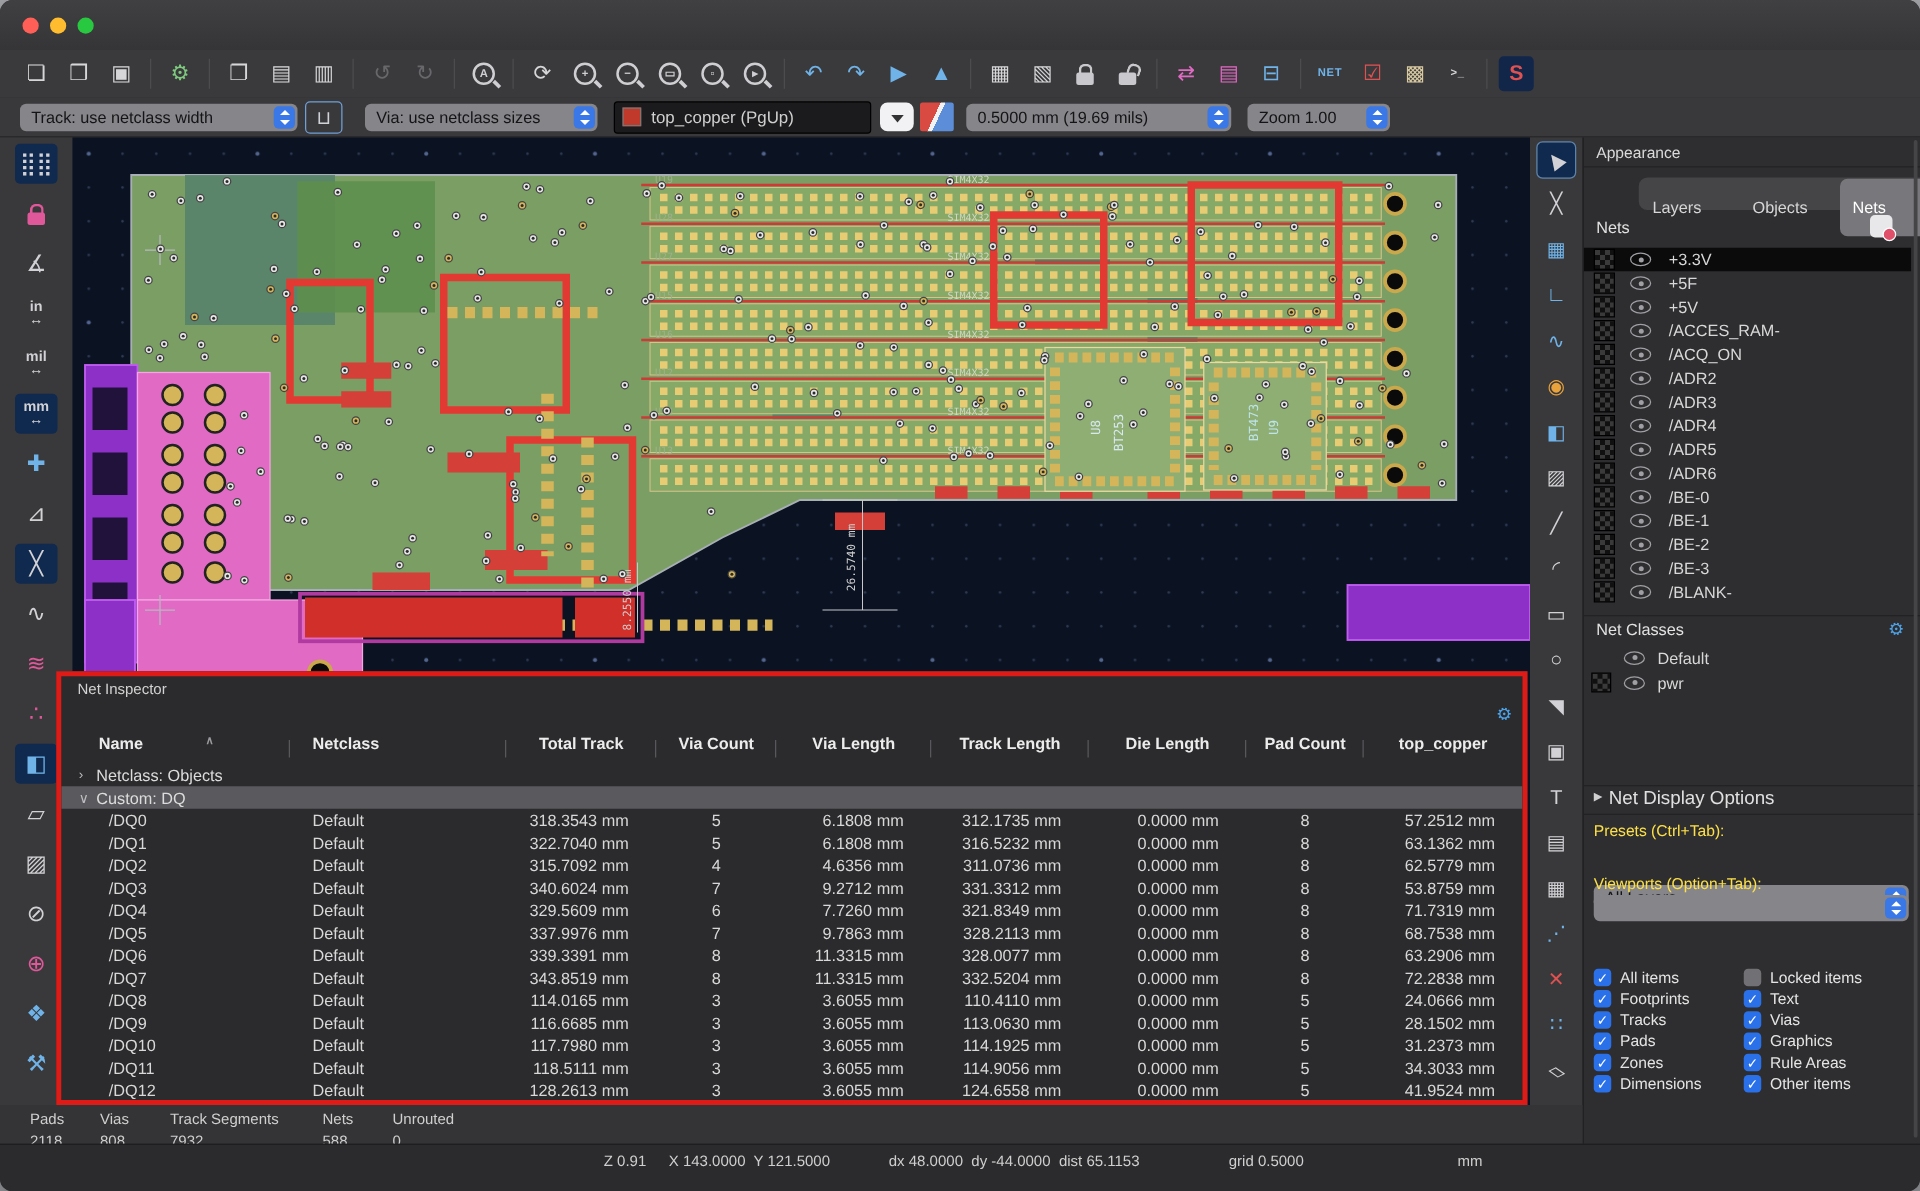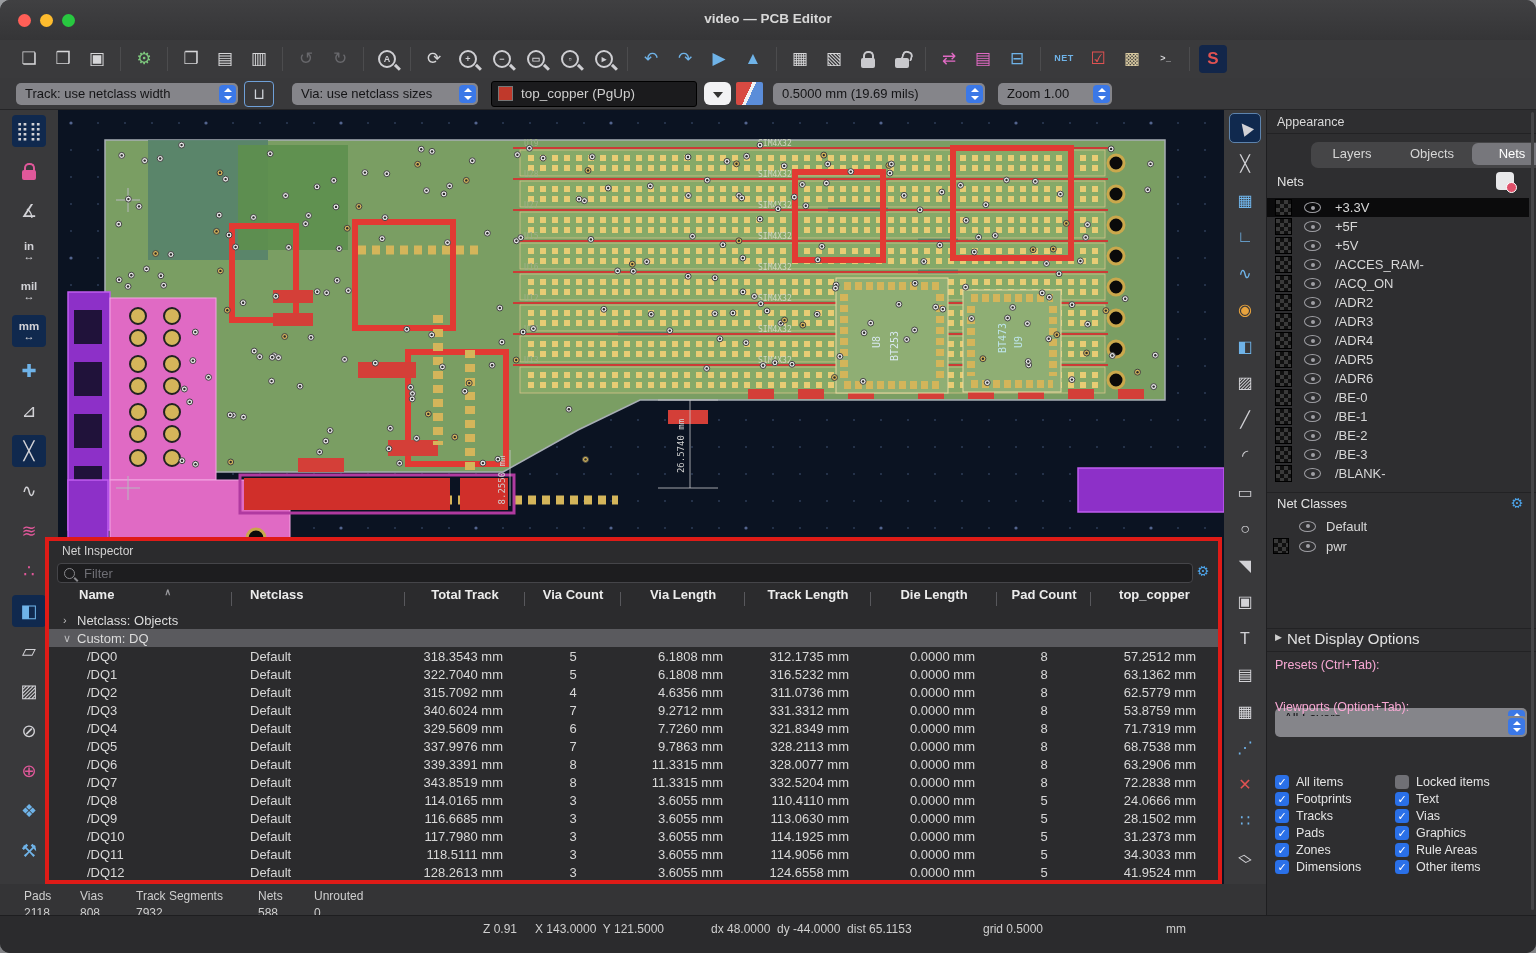--- a/index.html
+++ b/index.html
@@ -52,21 +52,21 @@
   .tool.selected{background:#10294e;outline:1px solid #5d83ad;}
   .tool.blue{color:#6fb3e8;} .tool.pink{color:#e0589a;} .tool.orange{color:#e8a33d;} .tool.redac{color:#e05252;}
   .tool.rotcur .glyph{display:inline-block;transform:rotate(-128deg);}
   .tool.rot45 .glyph{display:inline-block;transform:rotate(35deg);}
   
   .canvas{position:absolute;left:58px;top:110px;width:1166px;height:774px;background:#0b1322;overflow:hidden;}
   
   .appearance{position:absolute;left:1266px;top:110px;width:270px;height:805px;background:#2e2e30;border-left:1px solid #1e1e20;box-sizing:border-box;font-size:13px;color:#d8d8d8;}
   .ap-header{position:absolute;left:0;top:0;width:100%;height:24px;line-height:24px;padding-left:10px;font-size:12.5px;color:#dadada;border-bottom:1px solid #222224;box-sizing:border-box;}
   .tabs{position:absolute;left:44px;top:32px;height:24px;display:flex;background:#454547;border-radius:7px;padding:1px;}
-  .tab{min-width:60px;padding:0 10px;height:22px;line-height:22px;text-align:center;border-radius:6px;color:#d6d6d6;font-size:13px;}
+  .tab{min-width:60px;padding:12px 10px;height:22px;line-height:22px;text-align:left;border-radius:6px;color:#d6d6d6;font-size:13px;}
   .tab.sel{background:#77777c;color:#fff;}
   .nets-label{position:absolute;left:10px;top:64px;font-size:13px;color:#e2e2e2;}
   .hideall-icon{position:absolute;left:229px;top:62px;width:18px;height:18px;background:#e8e8ea;border-radius:4px;}
   .hideall-icon::after{content:'';position:absolute;right:-3px;bottom:-3px;width:9px;height:9px;border-radius:50%;background:#e0506a;border:1px solid #fff;}
   .nets-list{position:absolute;left:0;top:88px;width:262px;height:286px;overflow:hidden;}
   .net-row{height:19px;display:flex;align-items:center;}
   .net-row.sel{background:#0b0b0c;}
   .net-row .checker{margin-left:8px;}
   .checker{width:15px;height:15px;background:repeating-conic-gradient(#101010 0% 25%,#3a3a3a 0% 50%) 0 0/8px 8px;border:1px solid #000;flex:none;}
   .checker.hidden-sw{visibility:hidden;}
@@ -78,21 +78,21 @@
   .wrench{color:#4da3e8;font-size:14px;}
   .nc-wrench{position:absolute;left:244px;top:385px;transform:rotate(90deg);}
   .nc-list{position:absolute;left:0;top:406px;width:262px;}
   .nc-row{height:20px;display:flex;align-items:center;}
   .nc-row .checker{margin-left:6px;width:14px;height:14px;}
   .nc-row .eye{margin-left:10px;}
   .nc-name{margin-left:10px;}
   .ndo-bar{position:absolute;left:0;top:518px;width:100%;height:22px;border-top:1px solid #222224;border-bottom:1px solid #222224;}
   .ndo-tri{position:absolute;left:8px;top:522px;font-size:9px;color:#cfcfcf;}
   .ndo-label{position:absolute;left:20px;top:520px;font-size:15px;color:#e0e0e0;}
-  .pv-label{position:absolute;left:8px;font-size:12.5px;color:#f9a8d4;}
+  .pv-label{position:absolute;left:8px;font-size:12.5px;color:#fde047;}
   .pv-select{position:absolute;left:8px;width:252px;}
   .sf-header{position:absolute;left:0;top:638px;width:100%;height:22px;background:#29292b;border-top:1px solid #222224;line-height:22px;padding-left:8px;font-size:12.5px;color:#e0e0e0;box-sizing:border-box;}
   .sf-grid{position:absolute;left:8px;top:664px;width:254px;}
   .sf-item{position:absolute;height:16px;display:flex;align-items:center;}
   .cb{width:14px;height:14px;border-radius:3.5px;background:#2a70e8;display:flex;align-items:center;justify-content:center;color:#fff;font-size:11px;flex:none;}
   .cb.un{background:#707075;}
   .sf-item .lbl{margin-left:7px;font-size:12.5px;color:#e4e4e4;}
   .ap-scroll{position:absolute;right:2px;top:2px;width:3px;height:798px;background:#454547;border-radius:2px;}
   
   .ni{position:absolute;left:45px;top:537px;width:1177px;height:347px;background:#2b2b2d;border:4px solid #df1b17;box-sizing:border-box;z-index:6;font-size:13px;color:#d8d8d8;text-decoration:underline;}
@@ -128,21 +128,20 @@
 </style>
 </head>
 <body>
 
 <div class="window">
 
   <div class="titlebar">
     <span class="tl red"></span>
     <span class="tl yel"></span>
     <span class="tl grn"></span>
-    <div class="win-title">video — PCB Editor</div>
   </div>
 
   <div class="toolbar-main" id="toolbarMain">
       <div class="tbtn">
         <span class="glyph">❏</span>
       </div>
       <div class="tbtn">
         <span class="glyph">❒</span>
       </div>
       <div class="tbtn">
@@ -1238,24 +1237,20 @@
         <div class="sf-item" style="left: 120px; top: 85px;">
           <span class="cb">✓</span>
           <span class="lbl">Other items</span>
         </div>
       </div>
     <div class="ap-scroll"></div>
   </div>
 
   <div class="ni">
     <div class="ni-title">Net Inspector</div>
-    <div class="ni-filter">
-      <span class="magsm"></span>
-      <input type="text" placeholder="Filter" style="">
-    </div>
     <span class="wrench ni-wrench">⚙</span>
     <div class="ni-grid" id="niHeader">
         <div class="ni-h cname">Name<span class="sort">∧</span></div>
         <div class="ni-h cleft">Netclass</div>
         <div class="ni-h ccenter">Total Track</div>
         <div class="ni-h ccenter">Via Count</div>
         <div class="ni-h ccenter">Via Length</div>
         <div class="ni-h ccenter">Track Length</div>
         <div class="ni-h ccenter">Die Length</div>
         <div class="ni-h ccenter">Pad Count</div>

